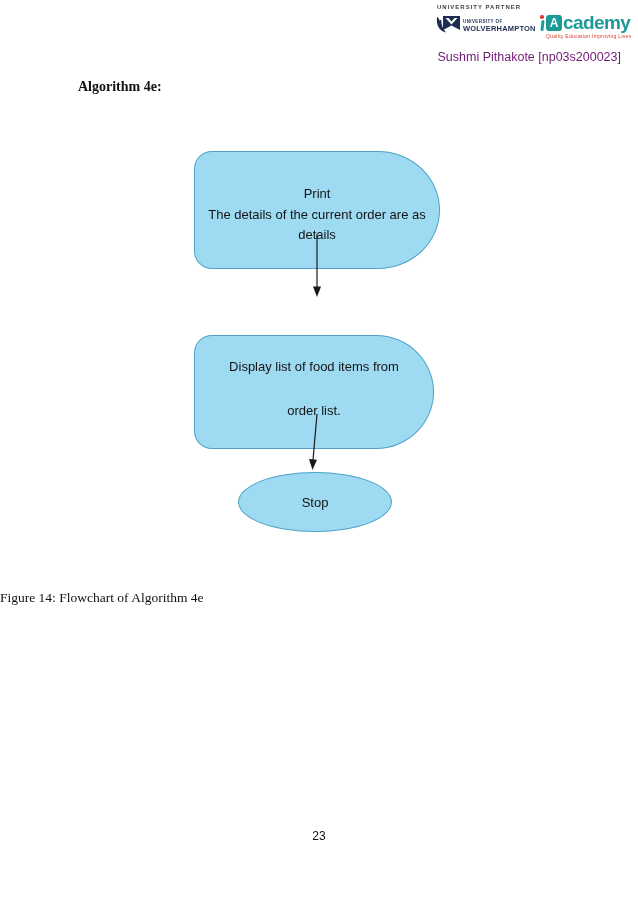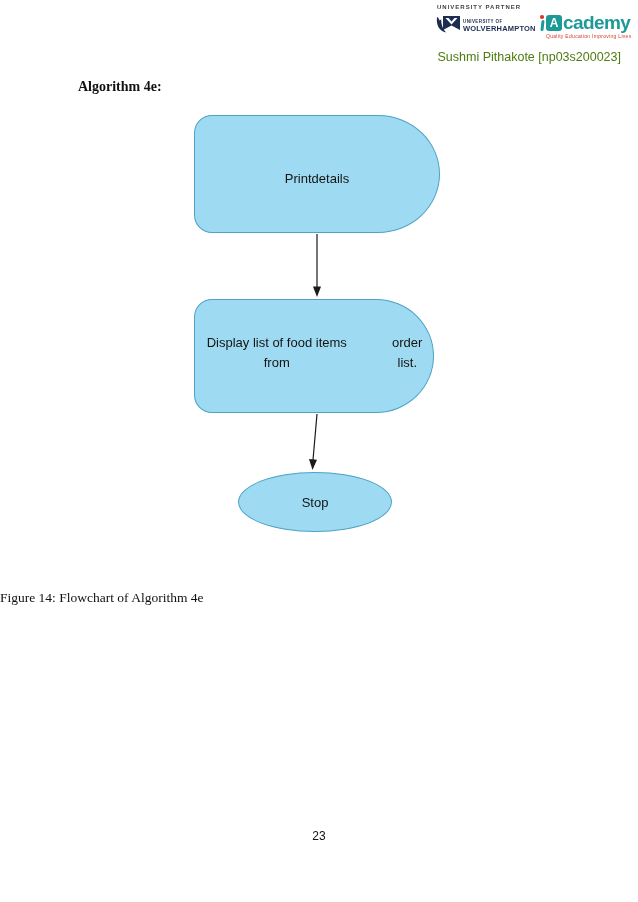--- a/index.html
+++ b/index.html
@@ -29,43 +29,43 @@
   .i-dot{position:absolute;left:0;top:0;width:3.5px;height:3.5px;border-radius:50%;background:#d93a2b;}
   .i-stem{position:absolute;left:.5px;bottom:0;width:3px;height:11px;border-radius:2px;background:#1b9a97;transform:skewX(-6deg);}
   .a-badge{
     width:16px;height:16px;margin-left:1px;border-radius:3px;background:#1b9a97;
     color:#fff;font-weight:700;font-size:12px;display:flex;align-items:center;justify-content:center;
   }
   .cademy{color:#1b9a97;font-weight:700;font-size:19px;line-height:16px;letter-spacing:-0.6px;margin-left:1px;}
   .tagline{font-size:5px;color:#d93a2b;letter-spacing:.3px;margin-top:2px;margin-left:6px;white-space:nowrap;}
   .author{
     position:absolute;right:17px;top:50px;
-    font-size:12.5px;color:#4d7c0f;
+    font-size:12.5px;color:#701a75;
   }
   
   .heading{
     position:absolute;left:78px;top:79px;
     font-family:"Liberation Serif",serif;font-weight:700;font-size:14px;
   }
   .caption{
     position:absolute;left:0;top:590px;width:638px;text-align:left;
     font-family:"Liberation Serif",serif;font-size:13.5px;color:#101010;
   }
   .pagenum{
     position:absolute;left:0;top:829px;width:638px;text-align:center;
     font-size:12px;color:#101010;
   }
   
   .node{
     position:absolute;
     background:#9edbf2;
     border:1.5px solid #4da2c6;
     box-sizing:border-box;
-    display:flex;flex-direction:row;justify-content:center;align-items:center;
-    text-align:center;font-size:13px;line-height:20.5px;color:#141414;
+    display:flex;flex-direction:column;justify-content:center;align-items:center;
+    text-align:center;font-size:13px;line-height:20.5px;color:#141414;margin-top:36px;
   }
   .node1{
     left:194px;top:115px;width:246px;height:118px;
     border-radius:18px 62px 62px 18px / 18px 59px 59px 18px;
     padding-top:10px;
   }
   .node2{
     left:194px;top:299px;width:240px;height:114px;
     border-radius:18px 58px 58px 18px / 18px 57px 57px 18px;
     padding-bottom:6px;
@@ -110,20 +110,21 @@
     </div>
     <div class="tagline">Quality Education Improving Lives</div>
   </div>
 
   <div class="author">Sushmi Pithakote [np03s200023]</div>
 
   <div class="heading">Algorithm 4e:</div>
 
   <div class="node node1">
     <span>Print</span>
+    <span>The details of the current order are as</span>
     <span>details</span>
   </div>
 
   <div class="node node2">
     <span>Display list of food items from</span>
     <span>order list.</span>
   </div>
 
   <div class="terminator">
     <span>Stop</span>

